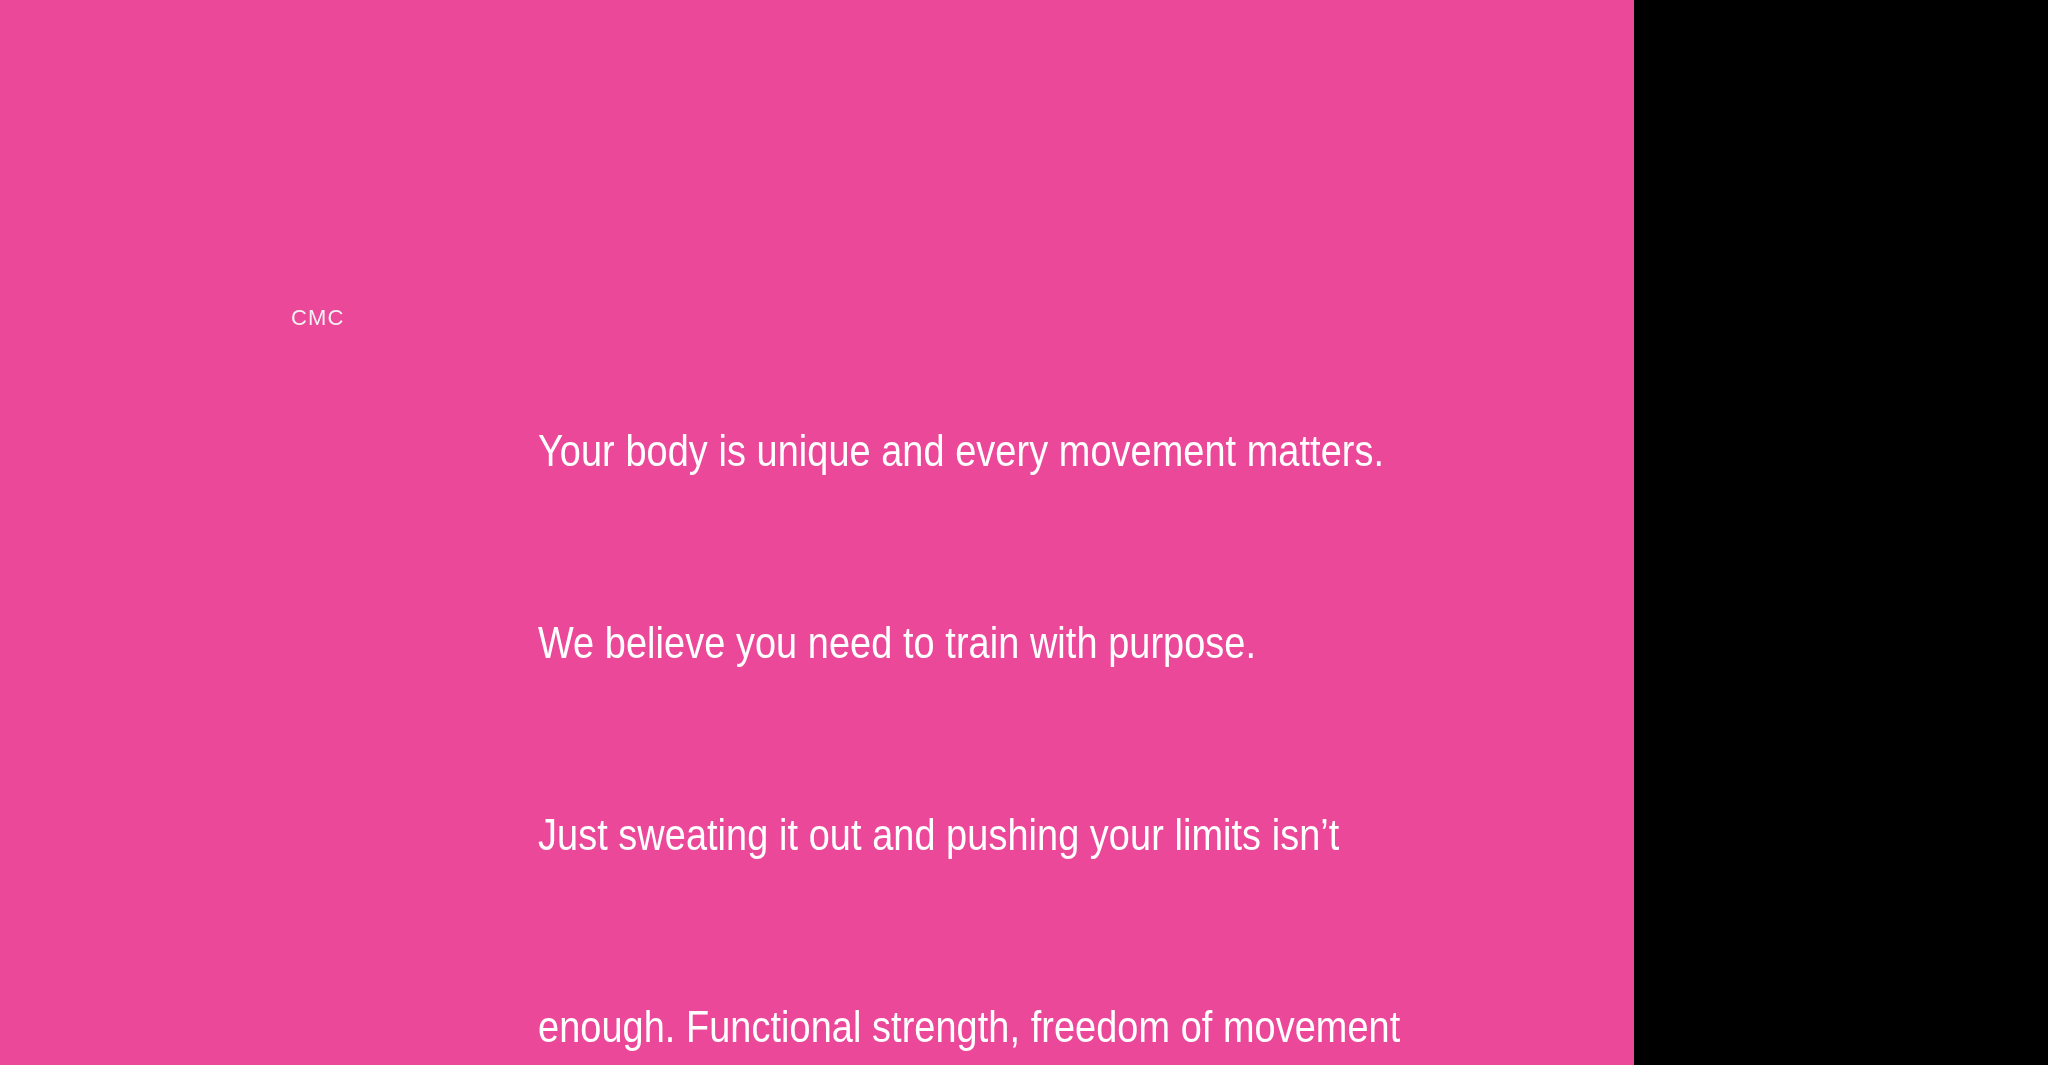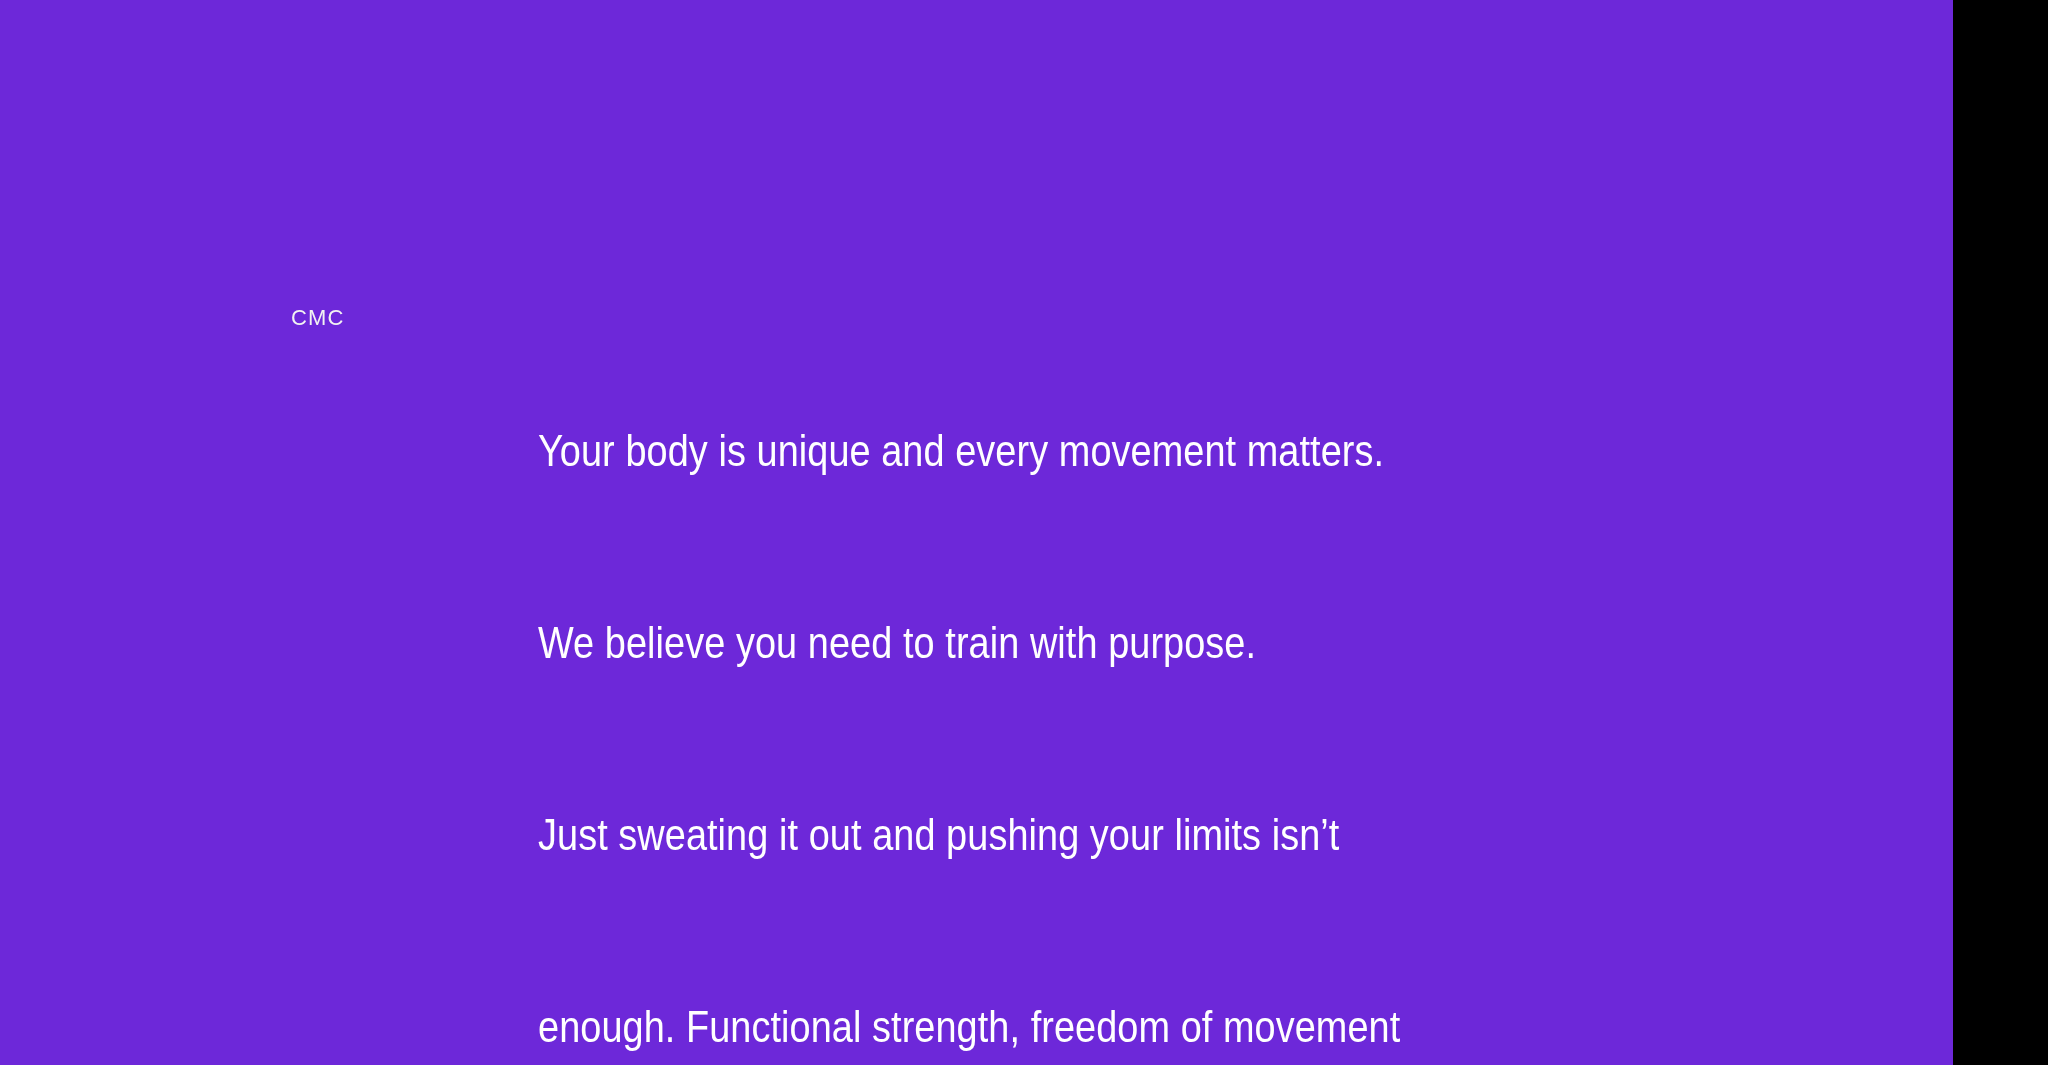--- a/index.html
+++ b/index.html
@@ -10,23 +10,23 @@
   body {
     width: 2048px;
     height: 1065px;
     overflow: hidden;
     font-family: "Liberation Sans", "DejaVu Sans", sans-serif;
     -webkit-font-smoothing: antialiased;
   }
 
   #stage {
     position: relative;
-    width: 1953px;
+    width: 1634px;
     height: 1065px;
-    background: #6d28d9;
+    background: #ec4899;
   }
 
   
   .brand {
     position: absolute;
     left: 291px;
     top: 306px;
     color: #f2f2f2;
     font-size: 22px;
     line-height: 24px;

